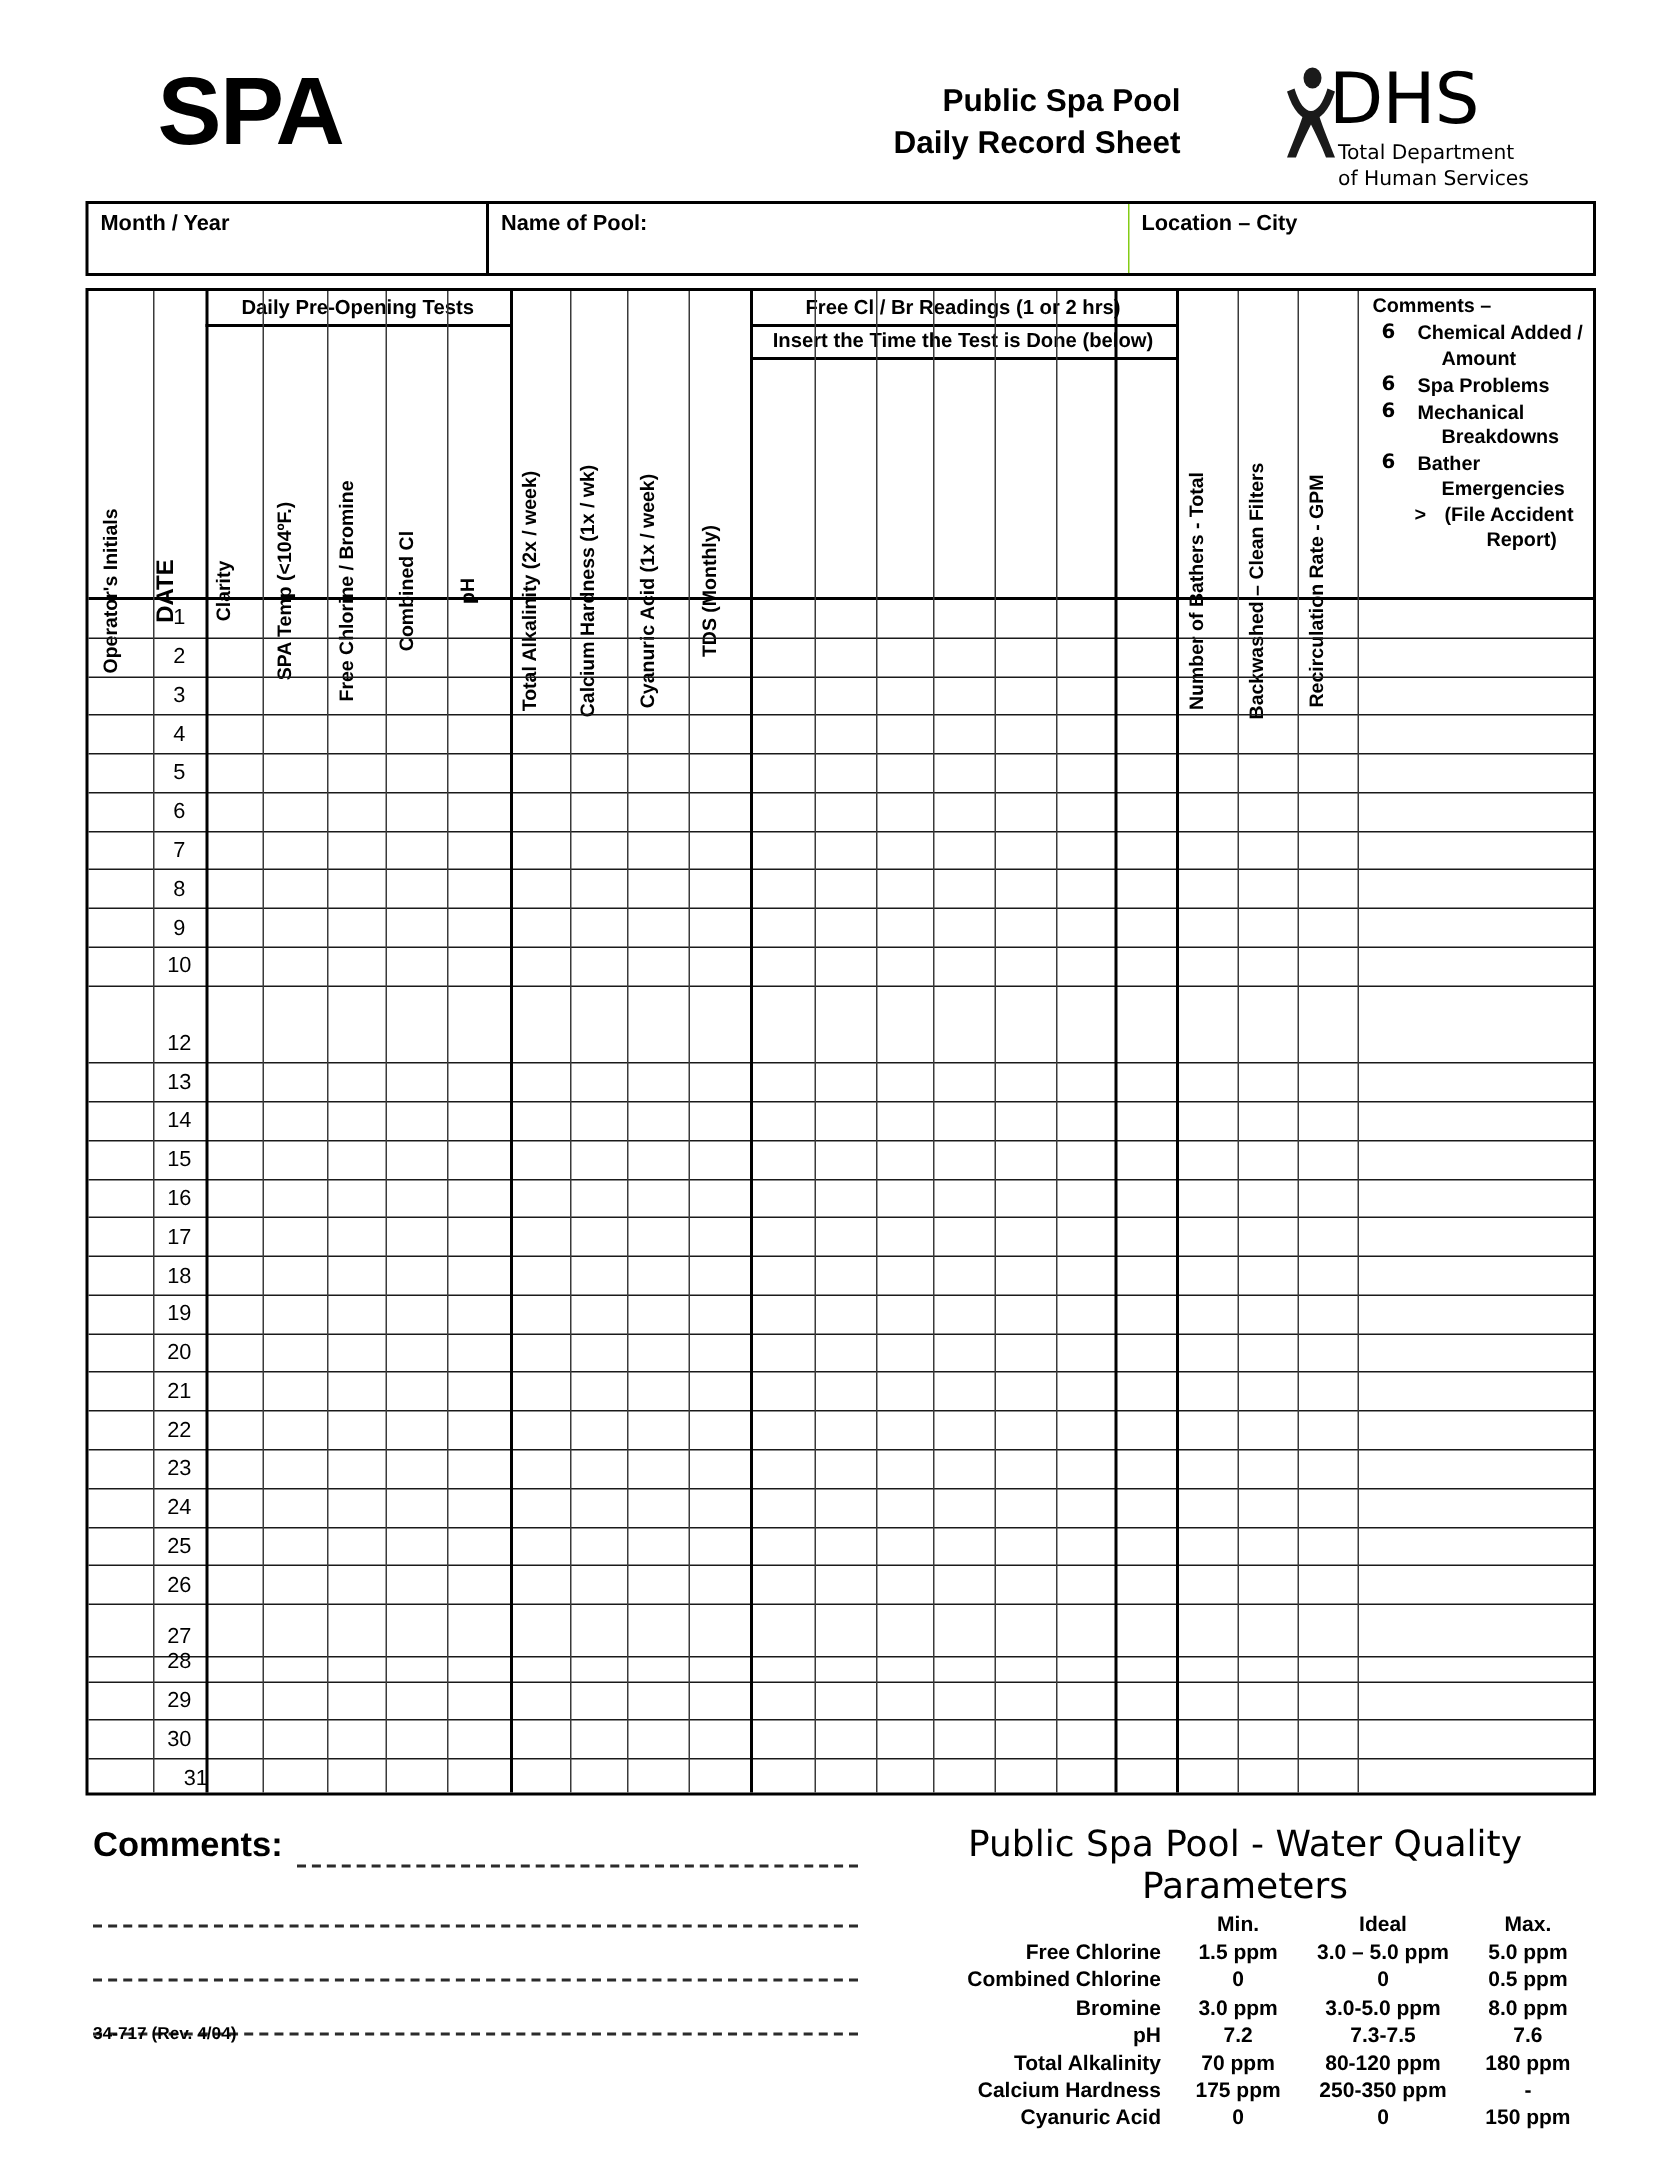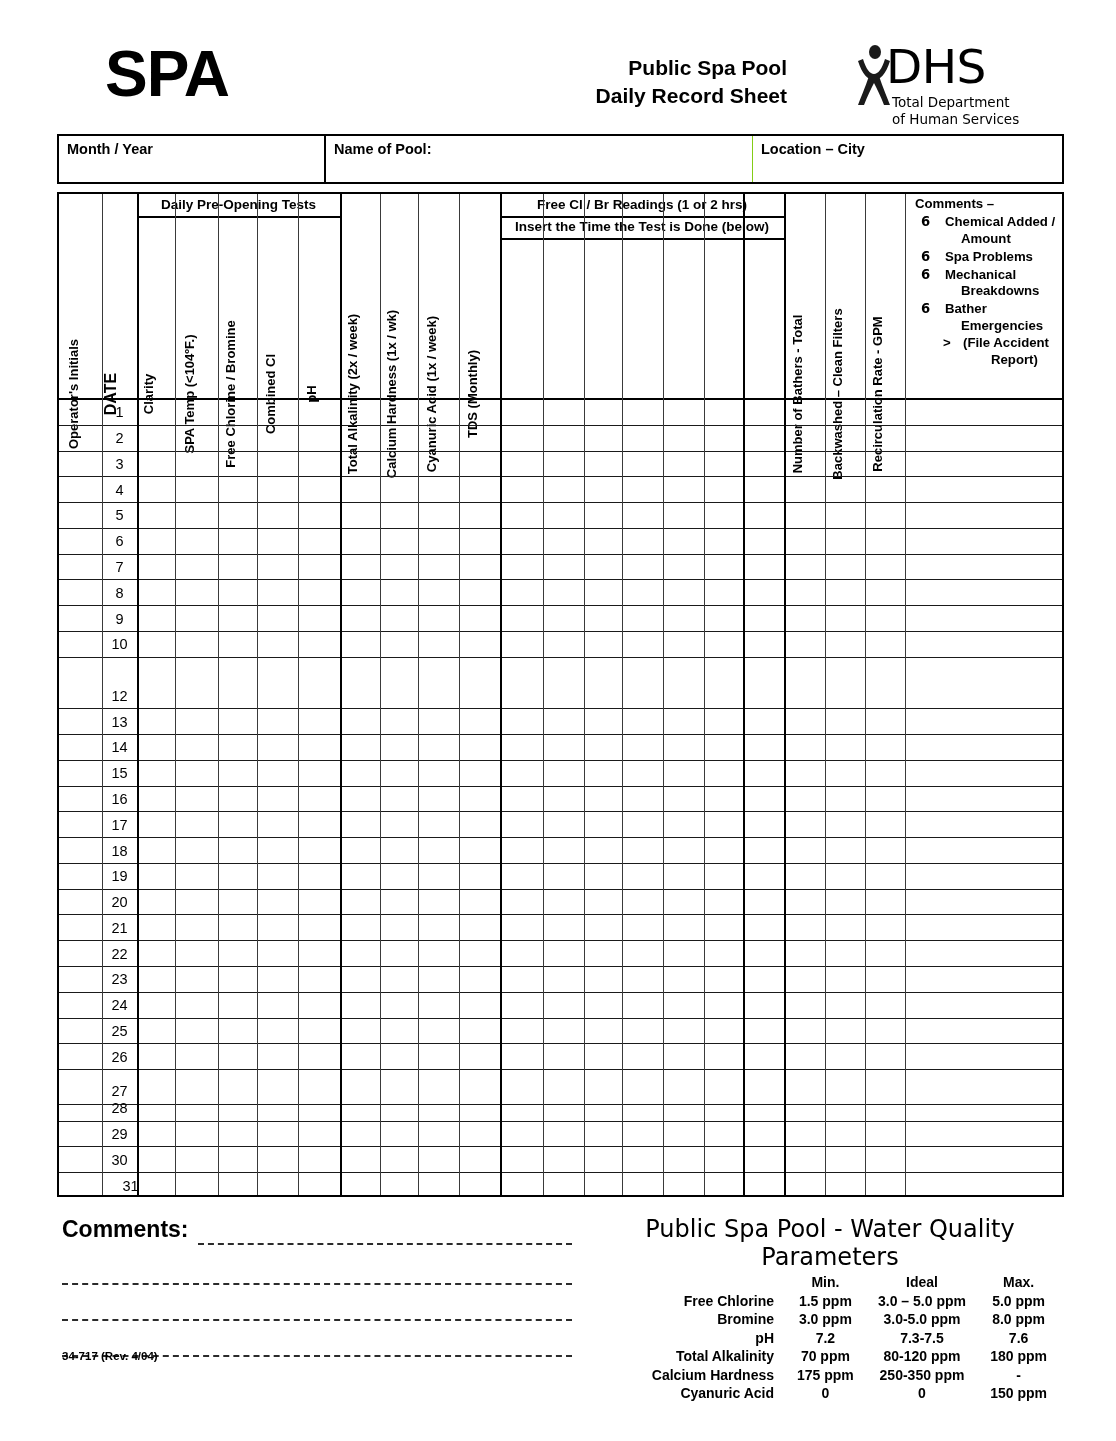--- a/index.html
+++ b/index.html
@@ -605,20 +605,26 @@
           <th class="c-ideal">Ideal</th>
           <th class="c-max">Max.</th>
         </tr>
       </thead>
       <tbody>
           <tr>
             <td class="c-name">Free Chlorine</td>
             <td class="c-min">1.5 ppm</td>
             <td class="c-ideal">3.0 – 5.0 ppm</td>
             <td class="c-max">5.0 ppm</td>
+          </tr>
+          <tr>
+            <td class="c-name">Combined Chlorine</td>
+            <td class="c-min">0</td>
+            <td class="c-ideal">0</td>
+            <td class="c-max">0.5 ppm</td>
           </tr>
           <tr>
             <td class="c-name">Bromine</td>
             <td class="c-min">3.0 ppm</td>
             <td class="c-ideal">3.0-5.0 ppm</td>
             <td class="c-max">8.0 ppm</td>
           </tr>
           <tr>
             <td class="c-name">pH</td>
             <td class="c-min">7.2</td>

